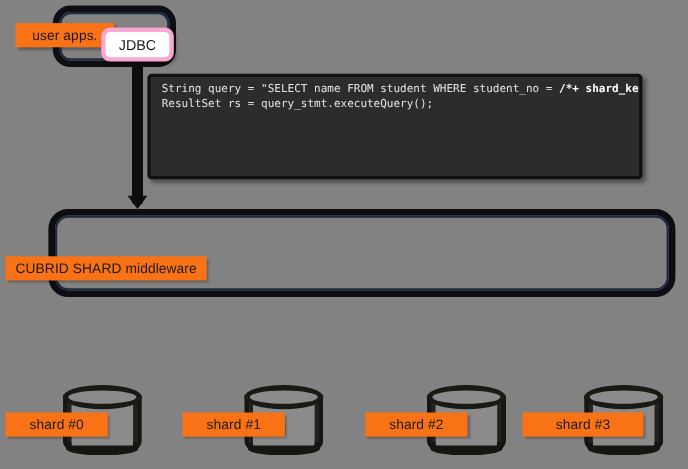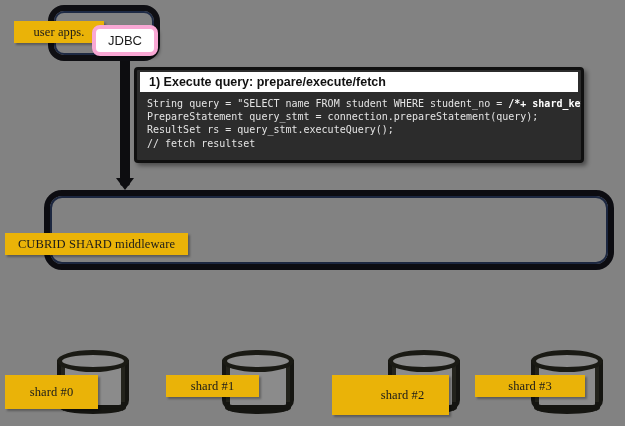--- a/index.html
+++ b/index.html
@@ -12,32 +12,31 @@
     height: 426px;
     position: relative;
     overflow: hidden;
     font-family: "Liberation Sans", sans-serif;
     background: #828282;
   }
 
   
   .label-box {
     position: absolute;
-    background: #eab308;
+    background: #f97316;
     color: #1a1a1a;
     font-size: 12.5px;
     line-height: 1;
     display: flex;
     align-items: center;
     justify-content: center;
     box-shadow: 2px 2px 2px rgba(0,0,0,0.30);
     z-index: 40;
     white-space: nowrap;
     letter-spacing: 0.1px;
-    font-family: Liberation Serif, serif;
   }
 
   
   #user-apps-box {
     position: absolute;
     left: 48px;
     top: 5px;
     width: 112px;
     height: 56px;
     border: 6px solid #0f0f13;
@@ -223,53 +222,52 @@
 </div>
 
 <div class="label-box" style="left:14px; top:21px; width:90px; height:22px;">user apps.</div>
 
 <div id="jdbc-box">JDBC</div>
 
 <div id="connector-arrow"></div>
 <div id="connector-head"></div>
 
 <div id="code-callout">
-  <div id="code-title">1) Execute query: prepare/execute/fetch</div>
-  <div id="code-body"><div>String query = "SELECT name FROM student WHERE student_no = <span class="kw-hint">/*+ shard_key */</span> ?; ";</div><div>PrepareStatement query_stmt = connection.prepareStatement(query);</div><div>ResultSet rs = query_stmt.executeQuery();</div><div>// fetch resultset</div></div>
+  <div id="code-body"><div>String query = "SELECT name FROM student WHERE student_no = <span class="kw-hint">/*+ shard_key */</span> ?; ";</div><div>ResultSet rs = query_stmt.executeQuery();</div></div>
 </div>
 
 <div id="middleware-box">
   <div id="middleware-inner"></div>
 </div>
 
 <div class="label-box" style="left:5px; top:202px; width:183px; height:22px;margin-top:31px;">CUBRID SHARD middleware</div>
 
 <div class="shard-cylinder" style="left:57px; top:350px;">
   <div class="cyl-body"></div>
   <div class="cyl-side"></div>
   <div class="cyl-bottom-shadow"></div>
   <div class="cyl-top"></div>
 </div>
-<div class="label-box" style="left:5px; top:375px; width:93px; height:34px;">shard #0</div>
+<div class="label-box" style="left:5px; top:375px; width:93px; height:22px;">shard #0</div>
 
 <div class="shard-cylinder" style="left:222px; top:350px;">
   <div class="cyl-body"></div>
   <div class="cyl-side"></div>
   <div class="cyl-bottom-shadow"></div>
   <div class="cyl-top"></div>
 </div>
 <div class="label-box" style="left:166px; top:375px; width:93px; height:22px;">shard #1</div>
 
 <div class="shard-cylinder" style="left:388px; top:350px;">
   <div class="cyl-body"></div>
   <div class="cyl-side"></div>
   <div class="cyl-bottom-shadow"></div>
   <div class="cyl-top"></div>
 </div>
-<div class="label-box" style="left:332px; top:375px; width:93px; height:40px;padding-left:24px;">shard #2</div>
+<div class="label-box" style="left:332px; top:375px; width:93px; height:22px;">shard #2</div>
 
 <div class="shard-cylinder" style="left:531px; top:350px;">
   <div class="cyl-body"></div>
   <div class="cyl-side"></div>
   <div class="cyl-bottom-shadow"></div>
   <div class="cyl-top"></div>
 </div>
 <div class="label-box" style="left:475px; top:375px; width:110px; height:22px;">shard #3</div>
 
 </body></html>

